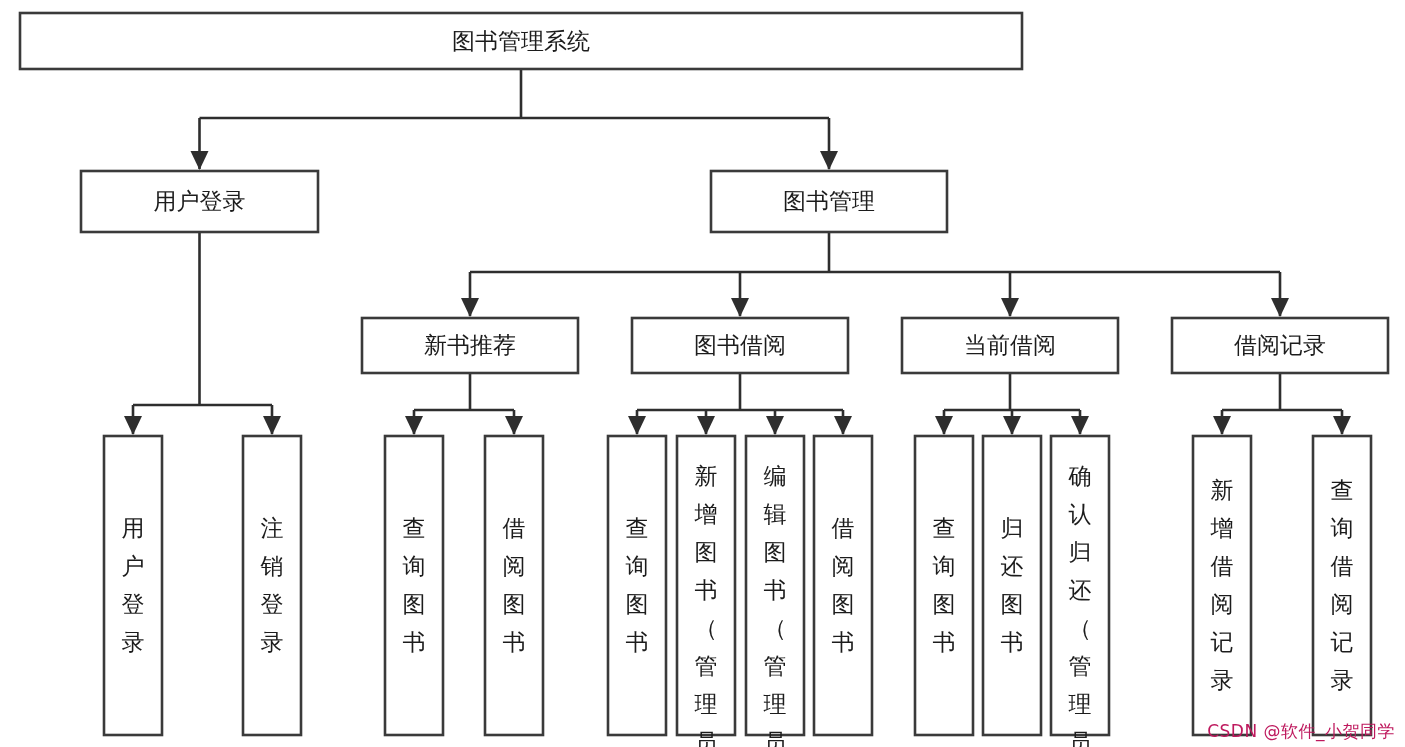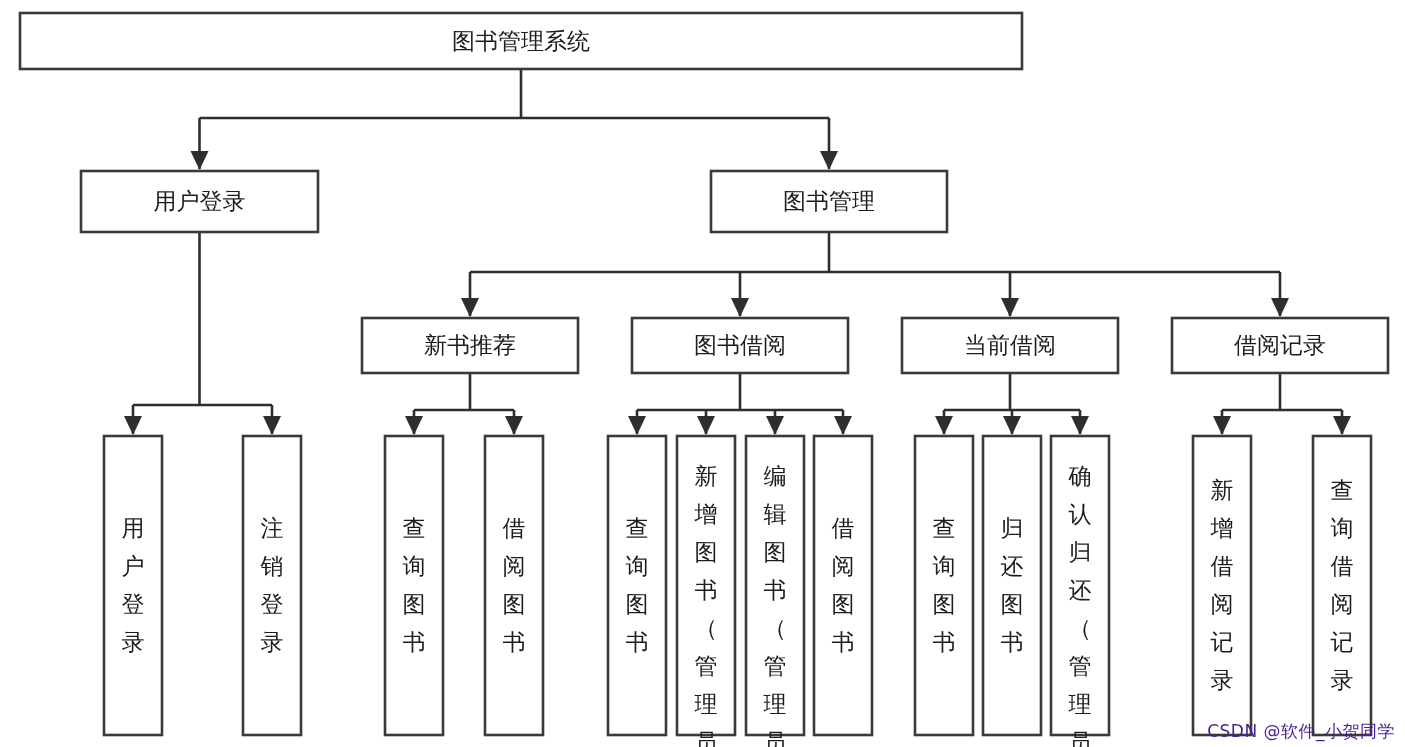--- a/index.html
+++ b/index.html
@@ -55,21 +55,21 @@
   .arrow-head {
     fill: #2e2e2e;
     stroke: none;
   }
   .watermark {
     position: absolute;
     right: 10px;
     bottom: 4px;
     font-family: "DejaVu Sans", "Liberation Sans", sans-serif;
     font-size: 17px;
-    color: #4c1d95;
+    color: #be185d;
     white-space: nowrap;
     letter-spacing: 0.5px;
     user-select: none;
   }
 </style>
 </head>
 <body>
 
 <div id="diagram-root">
   <svg class="diagram-canvas" viewBox="0 0 1405 747">

